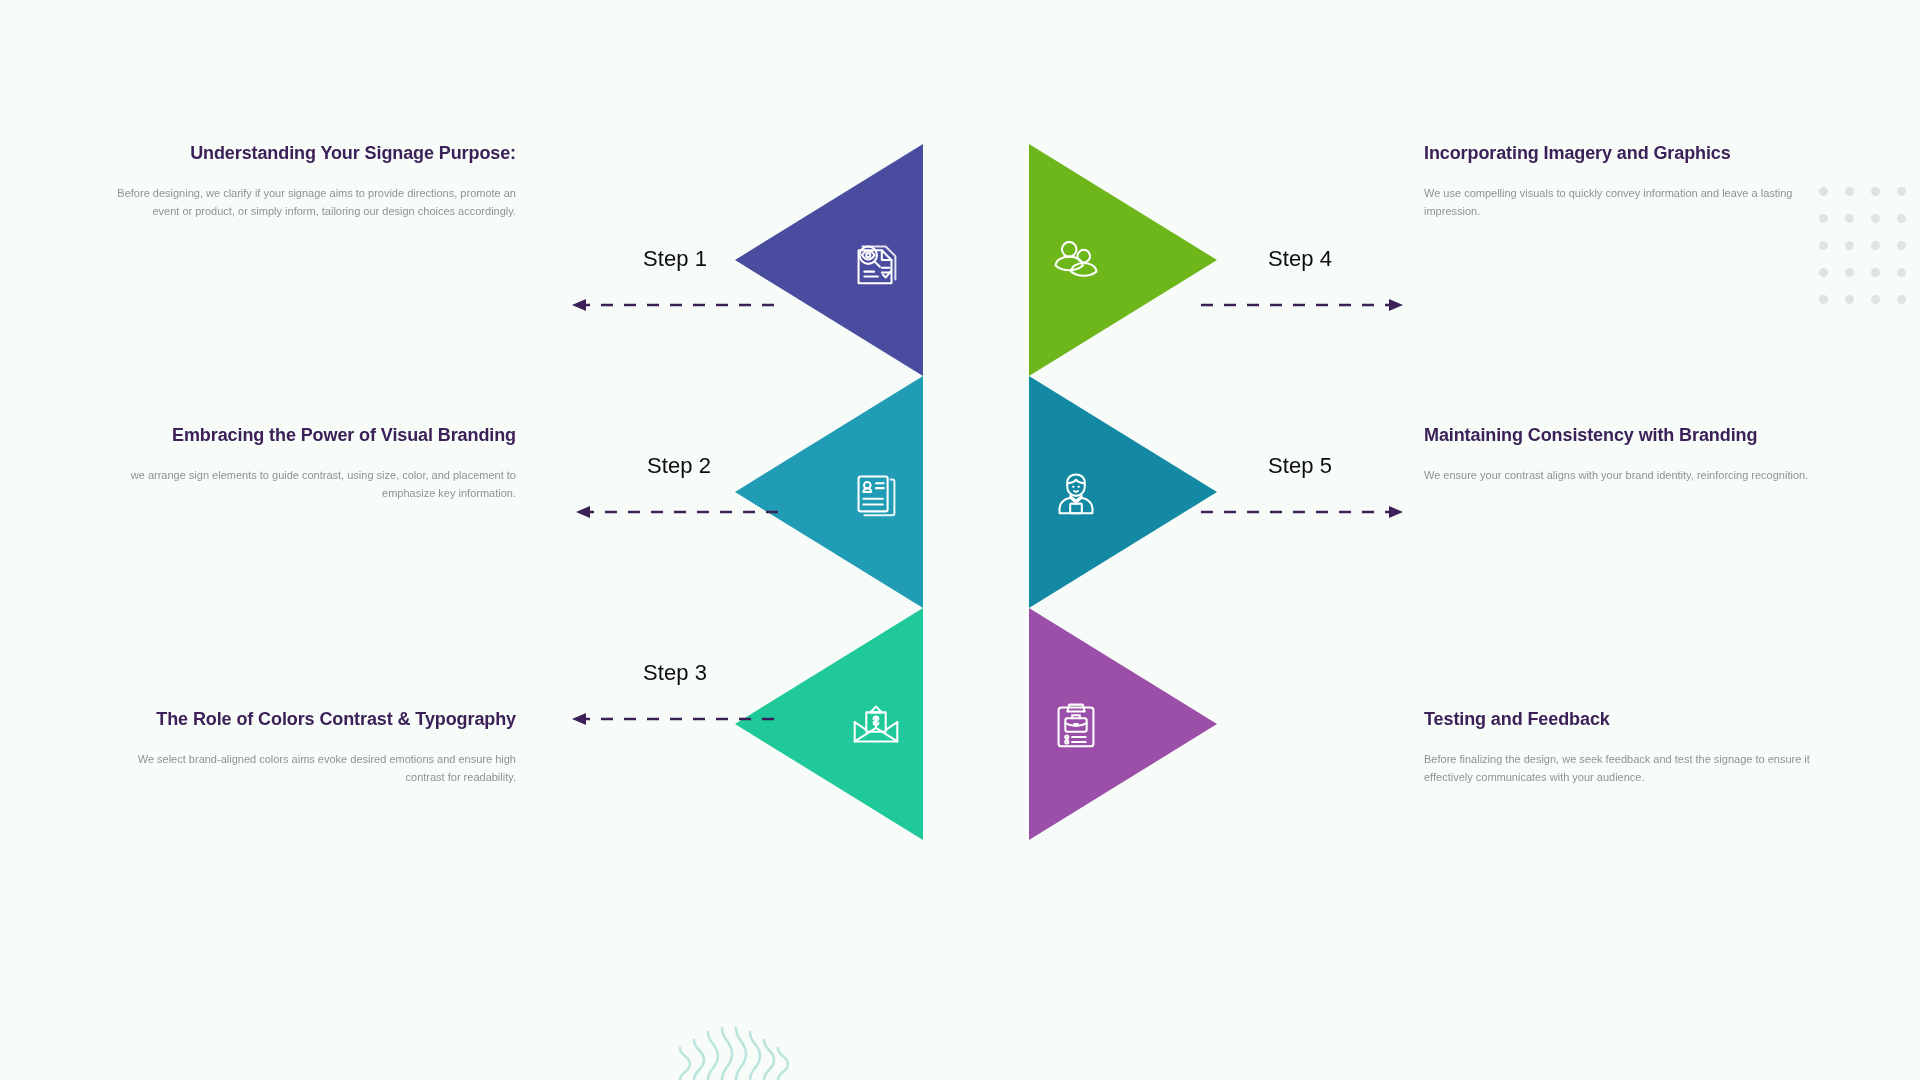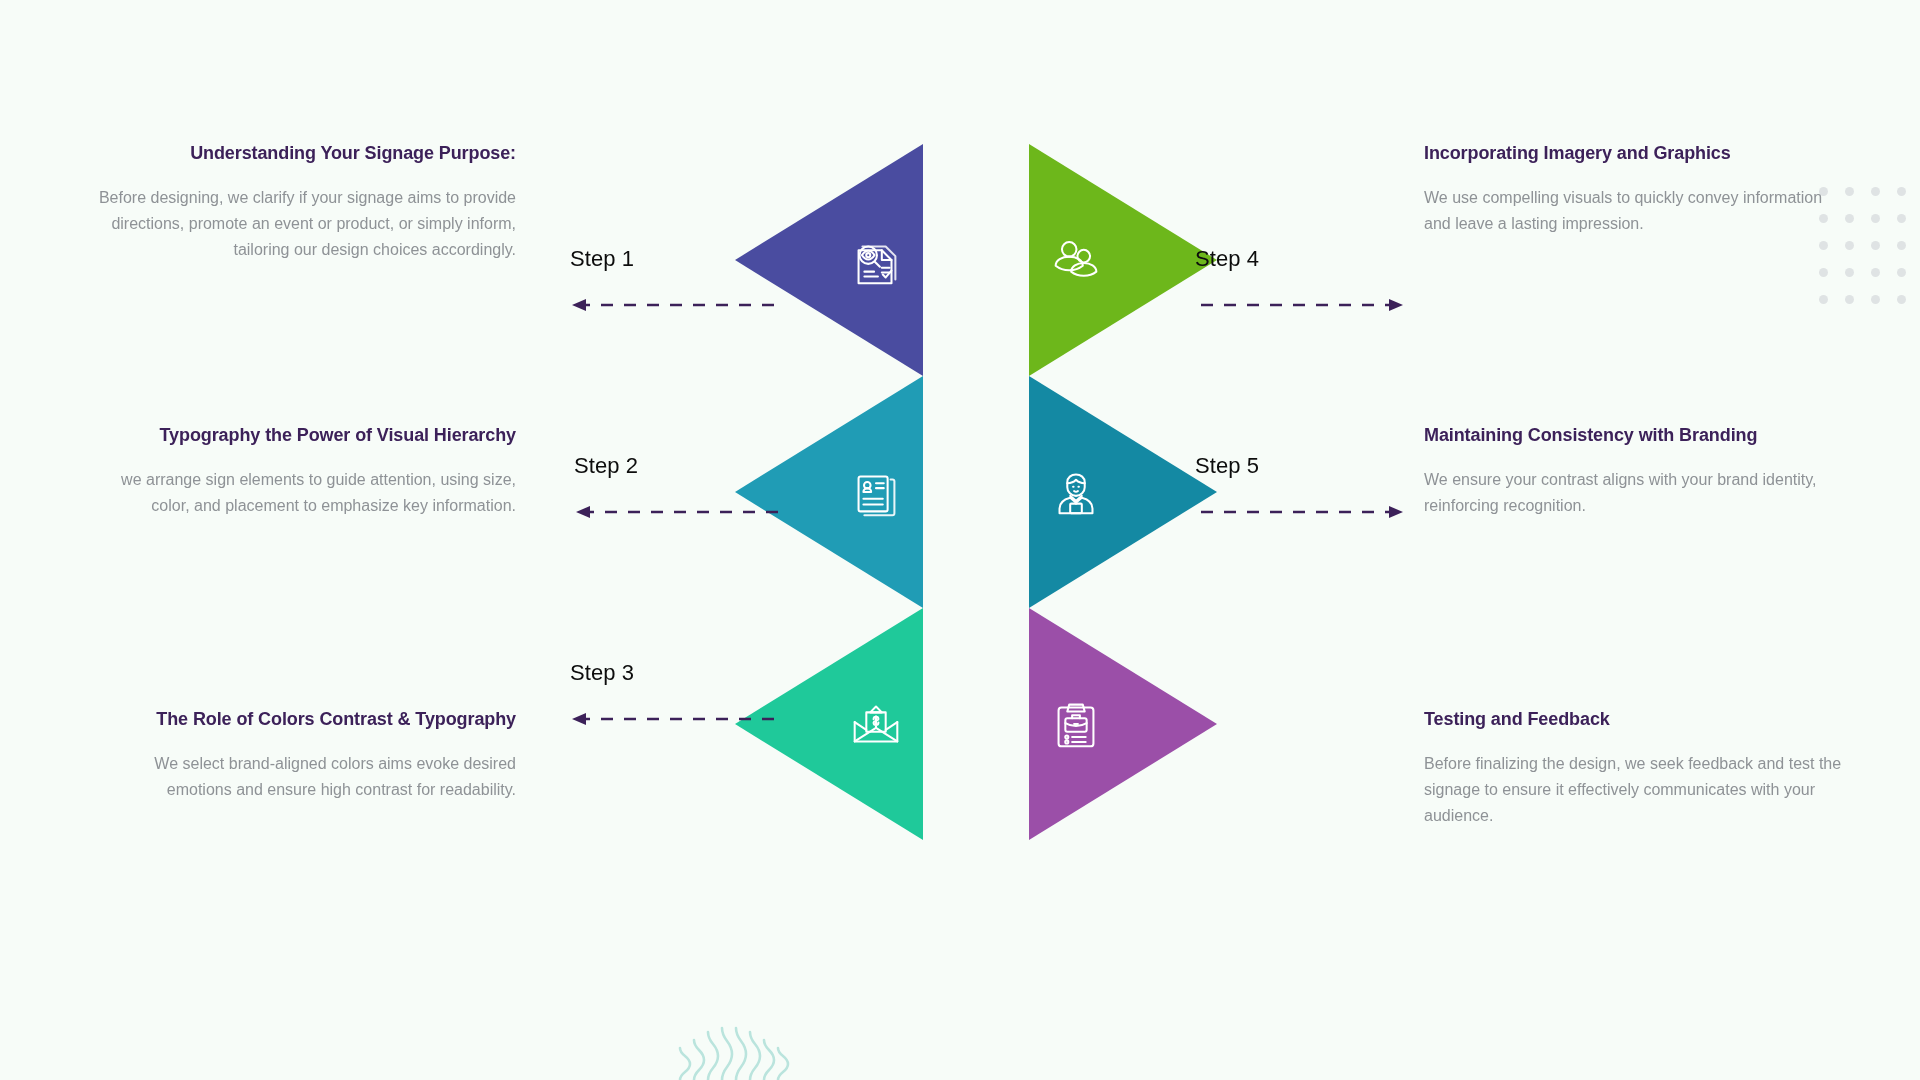--- a/index.html
+++ b/index.html
@@ -48,21 +48,21 @@
   .blk { position: absolute; width: 420px; }
   .blk h3 {
     font-size: 18px;
     line-height: 1.27;
     font-weight: 700;
     color: #3c2159;
     letter-spacing: -0.1px;
   }
   .blk p {
     margin-top: 20px;
-    font-size: 16px;
+    font-size: 11px;
     line-height: 1.62;
     color: #8e9296;
     font-weight: 400;
   }
 
   
   .chev-group { position: absolute; top: 144px; }
   .chev-group.left  { left: 735px; }
   .chev-group.right { left: 1029px; }
 
@@ -83,20 +83,21 @@
   .chev .glyph svg { width: 62px; height: 62px; }
 
   
   .conn {
     position: absolute;
     width: 210px; height: 70px;
   }
   .conn .label {
     position: absolute;
     top: 0; left: 0; right: 0;
+    text-align: center;
     font-size: 22px;
     color: #0d0d0d;
     font-weight: 400;
     letter-spacing: .1px;
   }
   .conn .arrow {
     position: absolute;
     left: 0; bottom: 4px;
     width: 210px; height: 14px;
   }
@@ -143,22 +144,22 @@
   </svg>
 
   <div class="col left">
 
     <div class="blk" style="top:142px">
       <h3>Understanding Your Signage Purpose:</h3>
       <p>Before designing, we clarify if your signage aims to provide directions, promote an event or product, or simply inform, tailoring our design choices accordingly.</p>
     </div>
 
     <div class="blk" style="top:424px">
-      <h3>Typography the Power of Visual Hierarchy</h3>
-      <p>we arrange sign elements to guide attention, using size, color, and placement to emphasize key information.</p>
+      <h3>Embracing the Power of Visual Branding</h3>
+      <p>we arrange sign elements to guide contrast, using size, color, and placement to emphasize key information.</p>
     </div>
 
     <div class="blk" style="top:708px">
       <h3>The Role of Colors Contrast &amp; Typography</h3>
       <p>We select brand-aligned colors aims evoke desired emotions and ensure high contrast for readability.</p>
     </div>
   </div>
 
   <div class="col right">
 

